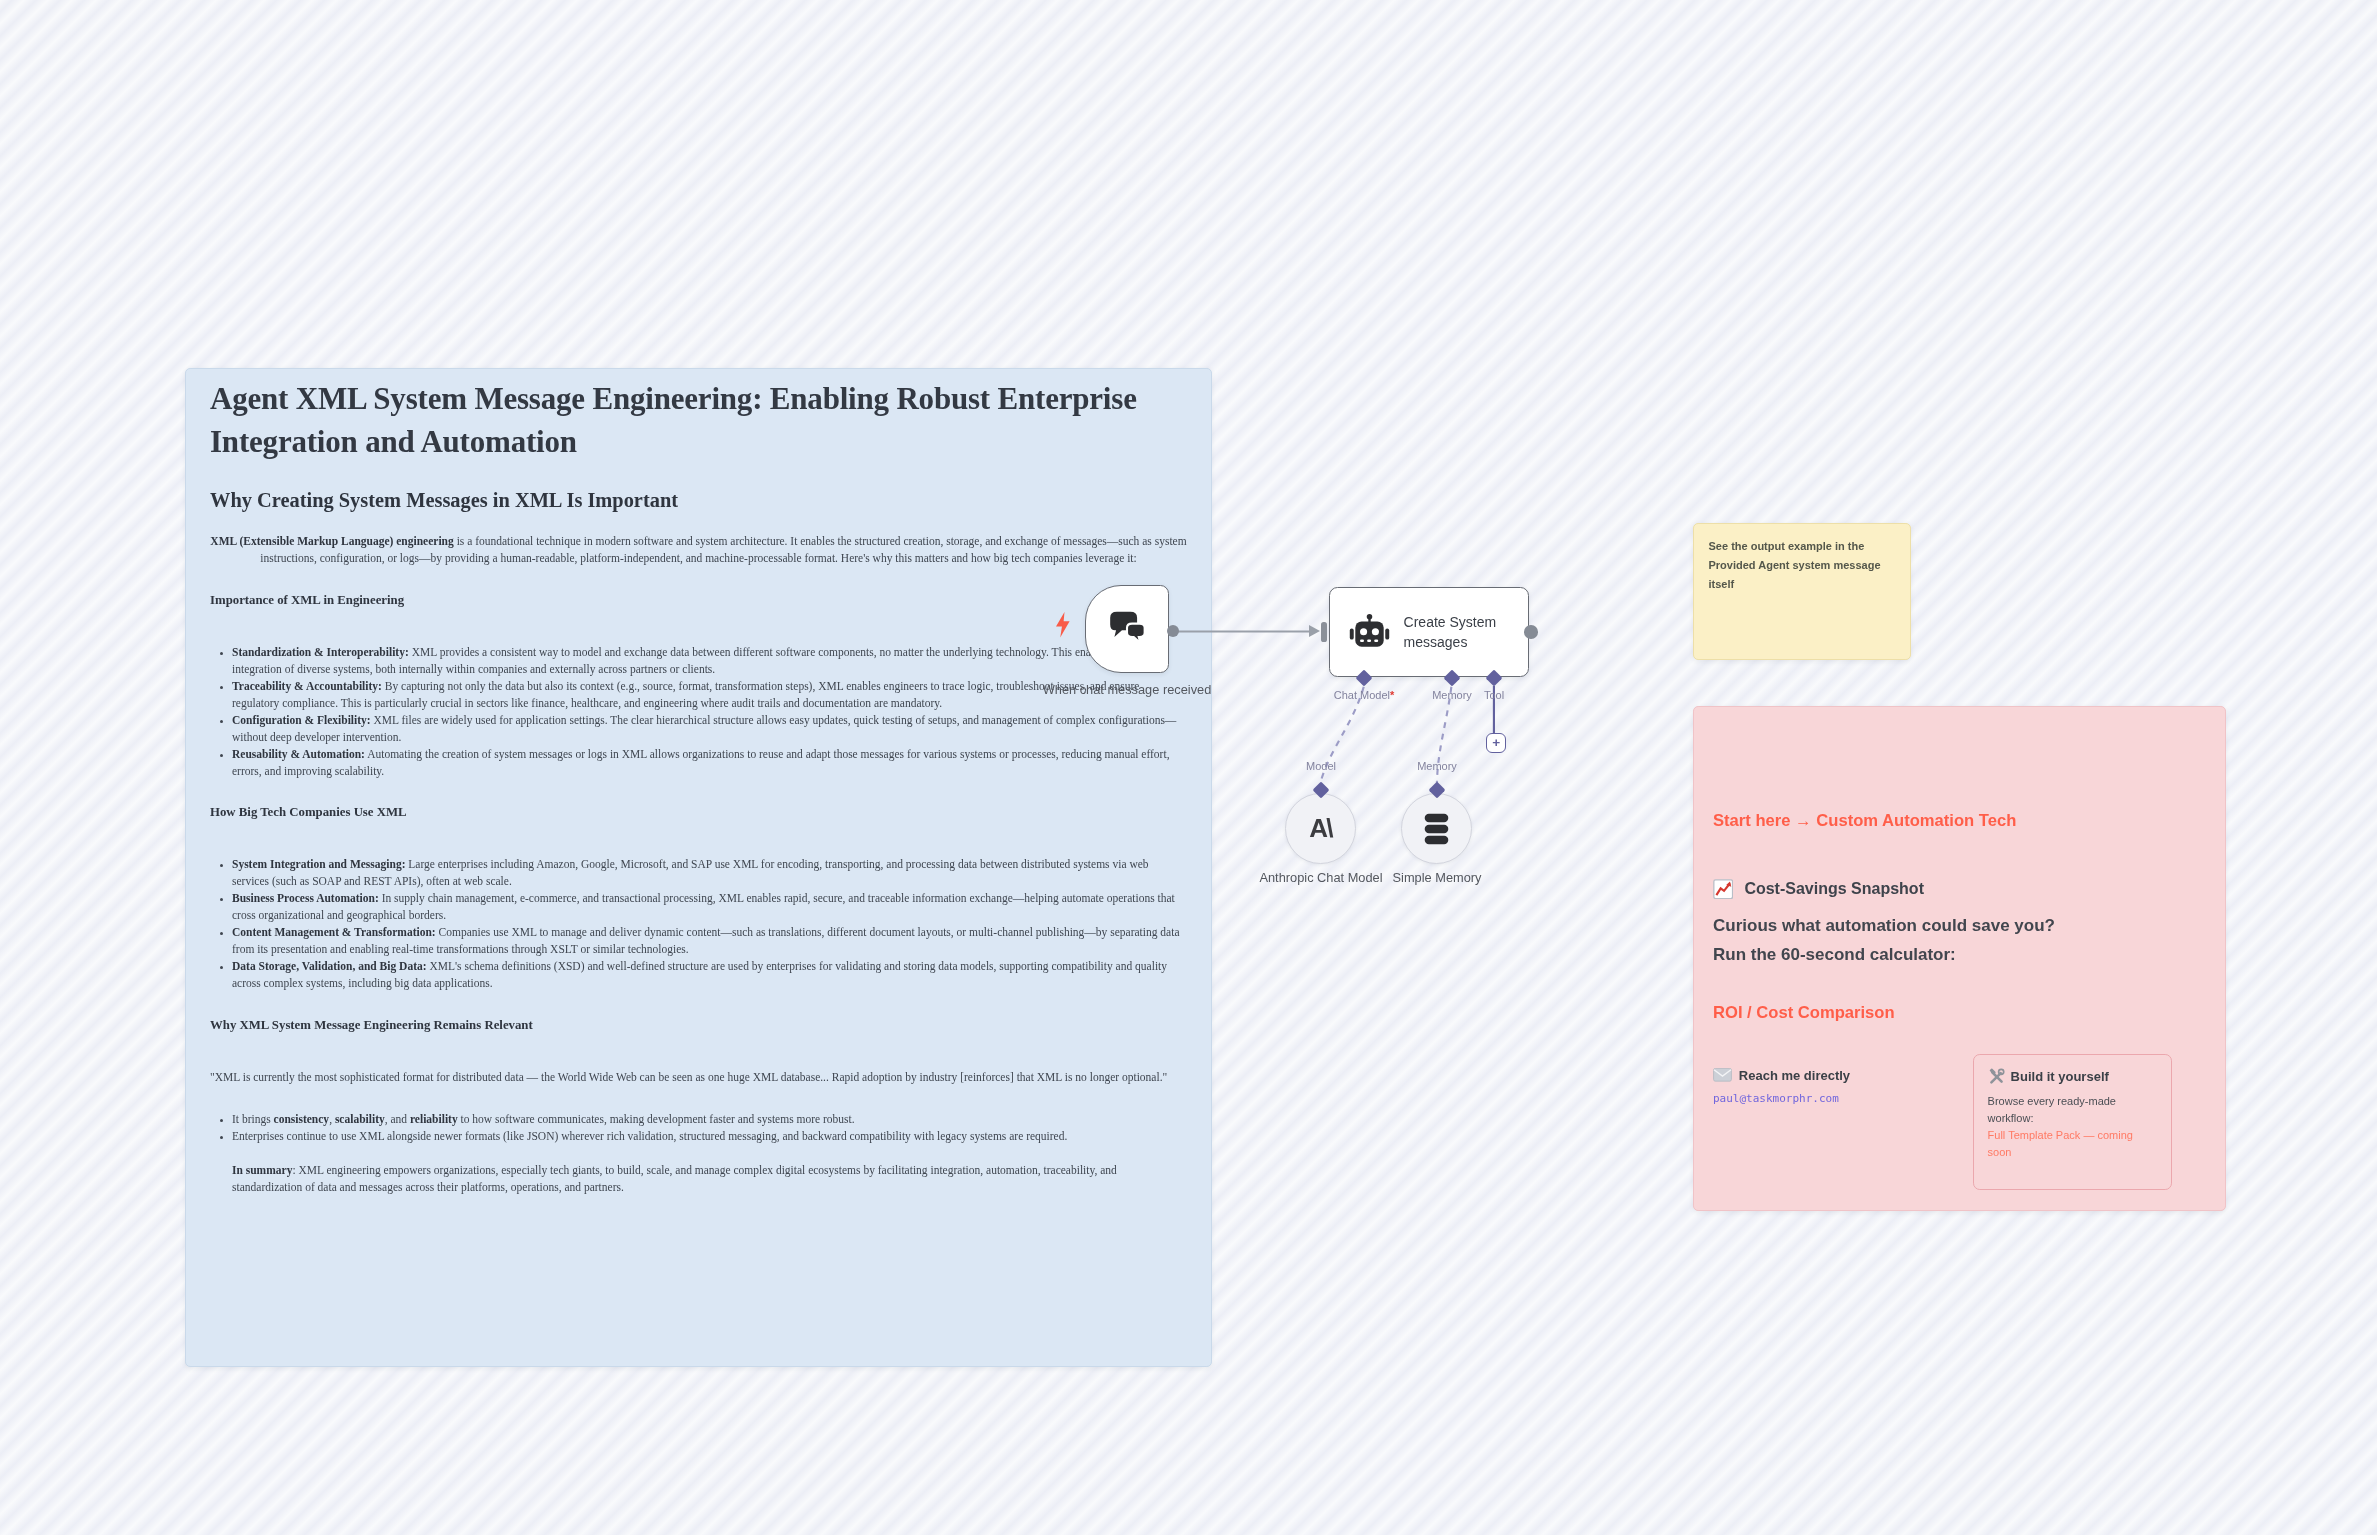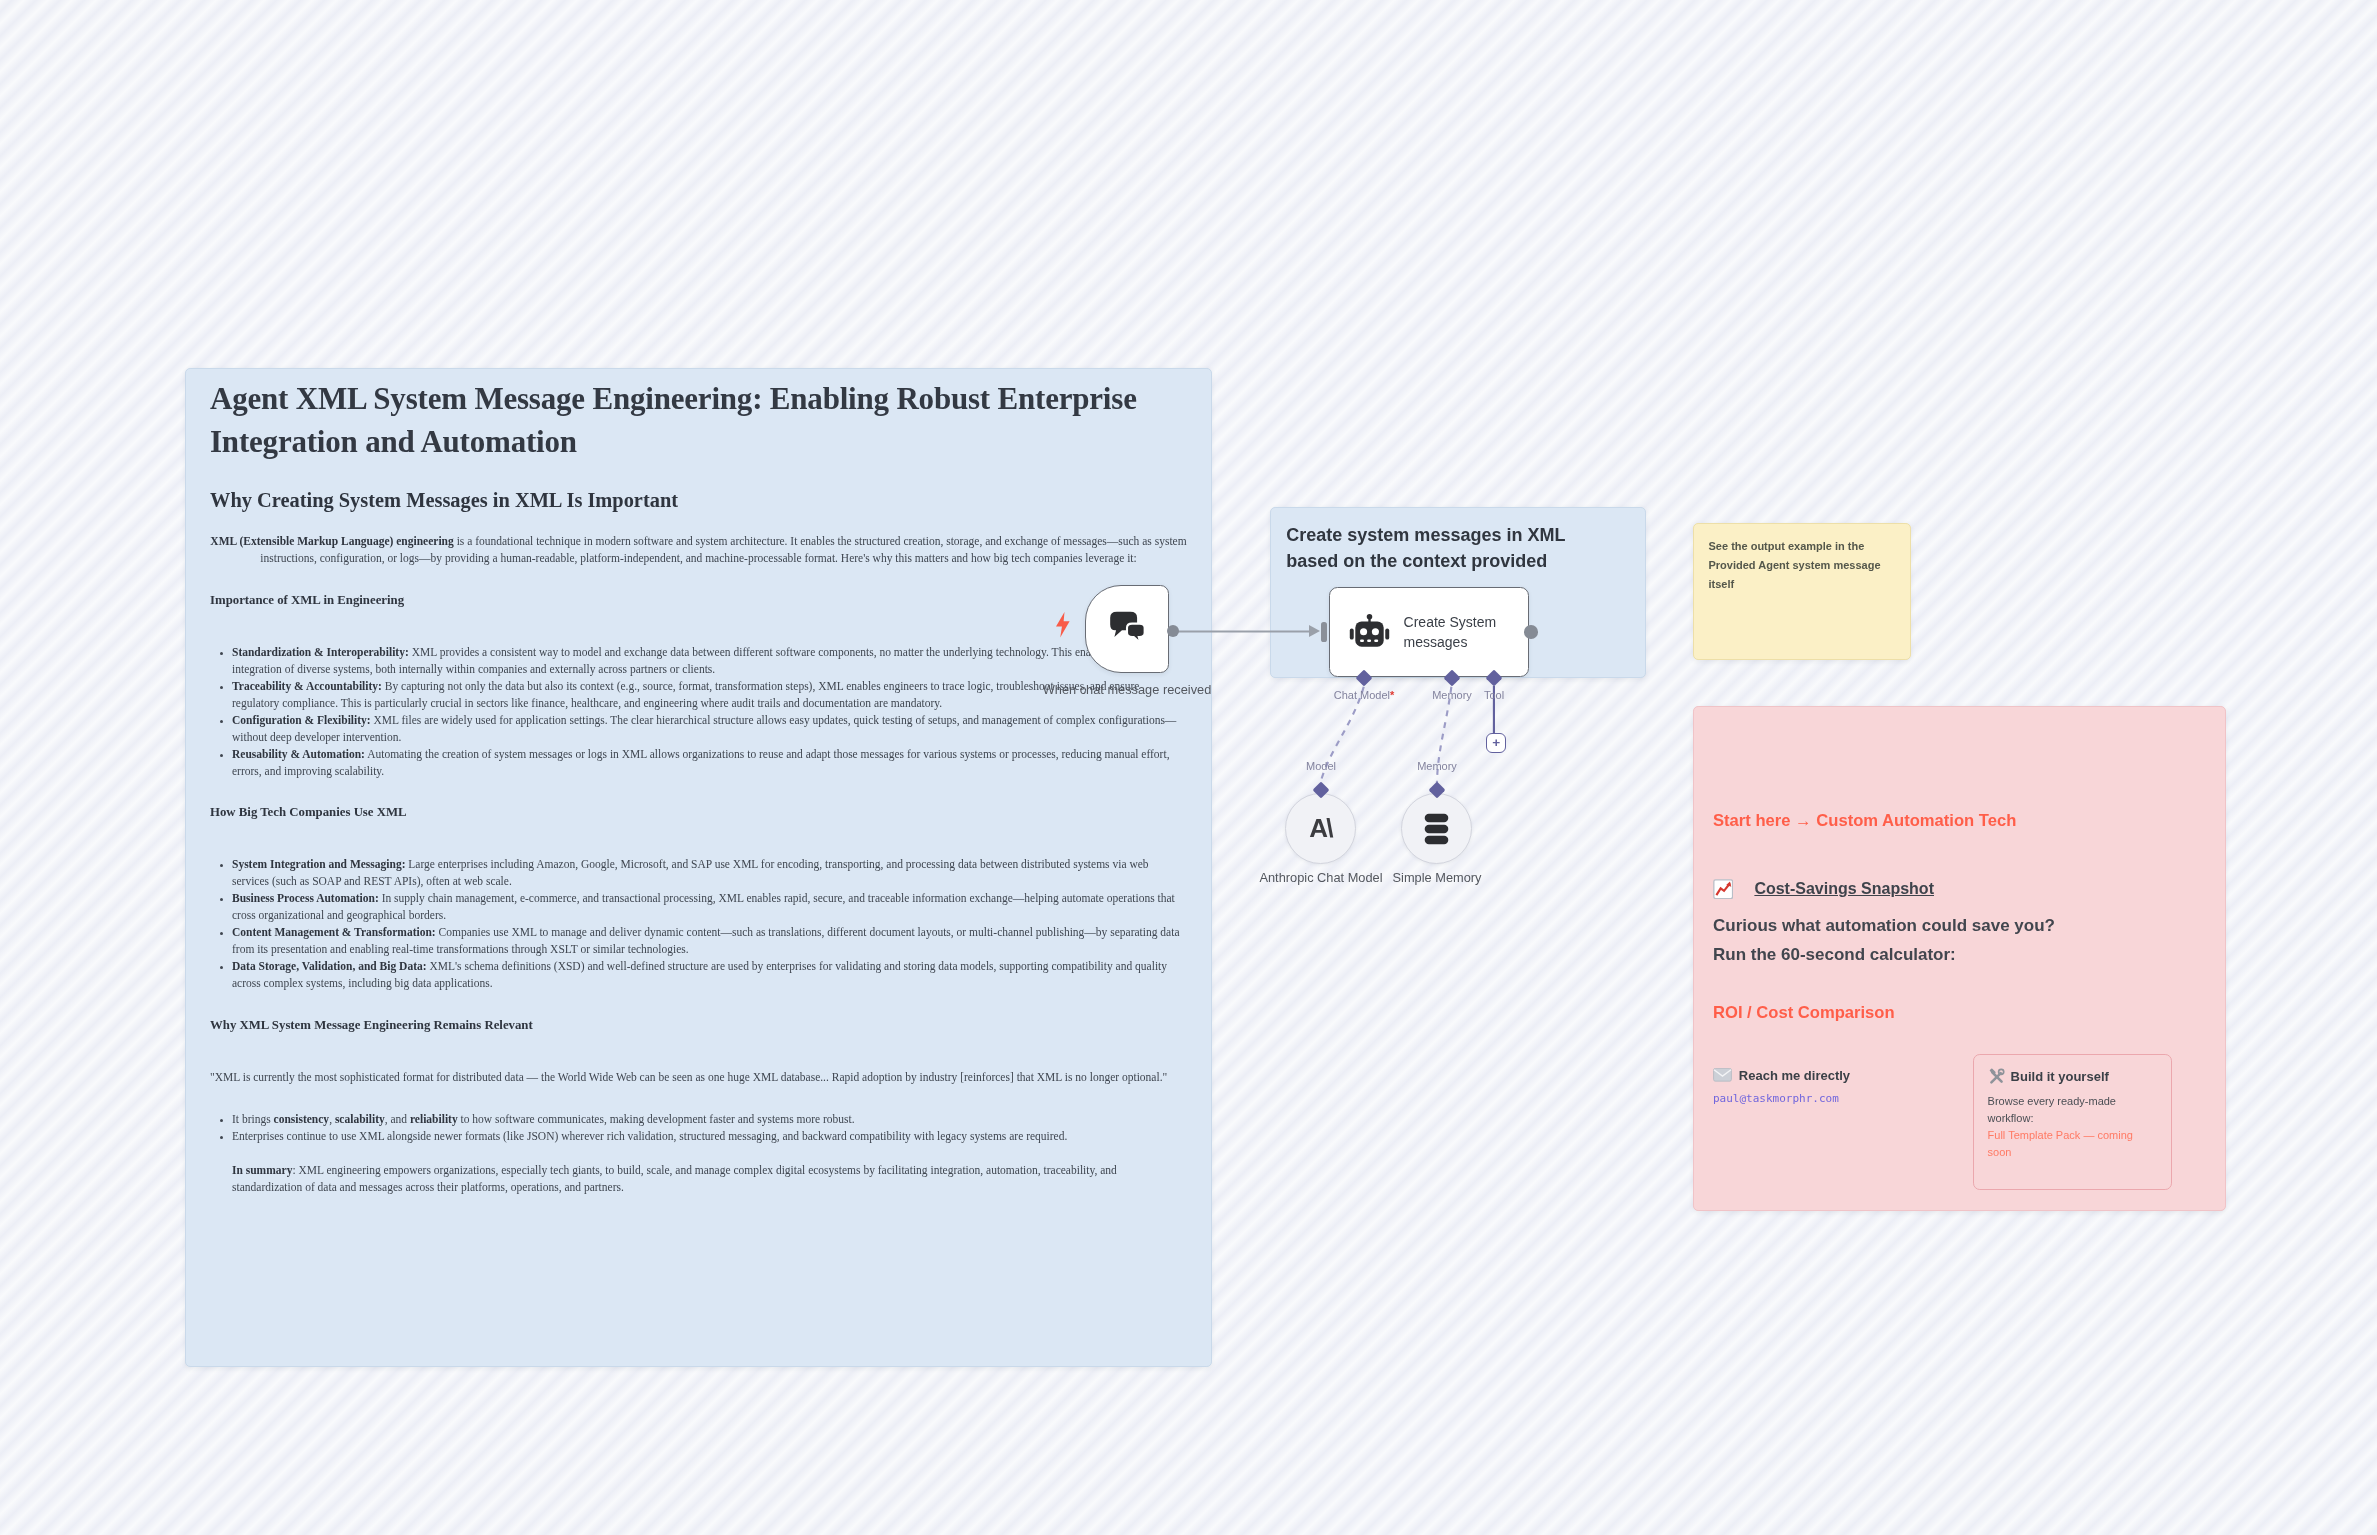--- a/index.html
+++ b/index.html
@@ -75,21 +75,21 @@
 
   
   .output-sticky { left:1693px; top:523px; width:218px; height:137px; padding:12.8px 14.5px; }
   .output-sticky .t { font-size:11px; line-height:19px; font-weight:700; color:#54574b; }
 
   
   .promo-note { left:1693px; top:706px; width:533px; height:505px; }
   .promo-note > div { position:absolute; left:19px; }
   .promo-intro { top:22px; width:477px; font-size:18px; line-height:26px; font-weight:700; color:#47454c; }
   .promo-cta1 { top:104px; font-size:16.6px; font-weight:800; color:#ff5e49; }
-  .promo-snap-title { top:172px; font-size:16px; font-weight:700; color:#3e434b; display:flex; align-items:center; gap:21px;text-decoration:underline; }
+  .promo-snap-title { top:172px; font-size:16px; font-weight:700; color:#3e434b; display:flex; align-items:center; gap:11px; }
   .promo-snap-line1 { top:209px; font-size:17px; font-weight:600; color:#42464e; }
   .promo-snap-line2 { top:238px; font-size:17px; font-weight:600; color:#42464e; }
   .promo-cta2 { top:296px; font-size:16.6px; font-weight:800; color:#ff5e49; }
   .promo-contact { top:361px; font-size:13px; font-weight:700; color:#3b4047; display:flex; align-items:flex-start; gap:6.8px; }
   .promo-email { top:385px; font-family:"DejaVu Sans Mono", monospace; font-size:11px; color:#7166dd; }
   .build-box { left:279px !important; top:347px; width:199px; height:136px; border:0.9px solid #eba7ad;
                border-radius:6.8px; padding:12.8px 13.6px; }
   .build-title { font-size:13px; font-weight:700; color:#3b4047; display:flex; align-items:center; gap:6px; }
   .build-text { margin-top:8.5px; font-size:11px; line-height:17px; color:#4b4e54; }
   .build-link { font-size:11px; line-height:17px; color:#ff7a64; }
@@ -122,23 +122,20 @@
       </ul>
     <h3>Why XML System Message Engineering Remains Relevant</h3>
     <p class="quote">"XML is currently the most sophisticated format for distributed data — the World Wide Web can be seen as one huge XML database... Rapid adoption by industry [reinforces] that XML is no longer optional."</p>
     <ul class="tight">
         <li><span>It brings </span><strong>consistency</strong><span>, </span><strong>scalability</strong><span>, and </span><strong>reliability</strong><span> to how software communicates, making development faster and systems more robust.</span></li>
         <li><span>Enterprises continue to use XML alongside newer formats (like JSON) wherever rich validation, structured messaging, and backward compatibility with legacy systems are required.</span></li>
       </ul>
     <p class="summary"><strong>In summary</strong><span>: XML engineering empowers organizations, especially tech giants, to build, scale, and manage complex digital ecosystems by facilitating integration, automation, traceability, and standardization of data and messages across their platforms, operations, and partners.</span></p>
   </section>
 
-  <section class="note note-blue agent-sticky">
-    <div class="t">Create system messages in XML based on the context provided</div>
-  </section>
 
   <section class="note note-yellow output-sticky">
     <div class="t">See the output example in the Provided Agent system message itself</div>
   </section>
 
   <svg id="edges" width="2377" height="1536" viewBox="0 0 2794 1805">
     <path d="M 1379 742 L 1542 742" stroke="#9aa0a9" stroke-width="2.5" fill="none"></path>
     <path d="M 1756 806 L 1756 864" stroke="#62619e" stroke-width="2.5" fill="none"></path>
     <path d="M 1603 807 C 1590 852, 1563 880, 1552 920" stroke="#9c9cc6" stroke-width="2.5" stroke-dasharray="7 7" fill="none"></path>
     <path d="M 1706 807 C 1700 852, 1690 880, 1689 920" stroke="#9c9cc6" stroke-width="2.5" stroke-dasharray="7 7" fill="none"></path>

